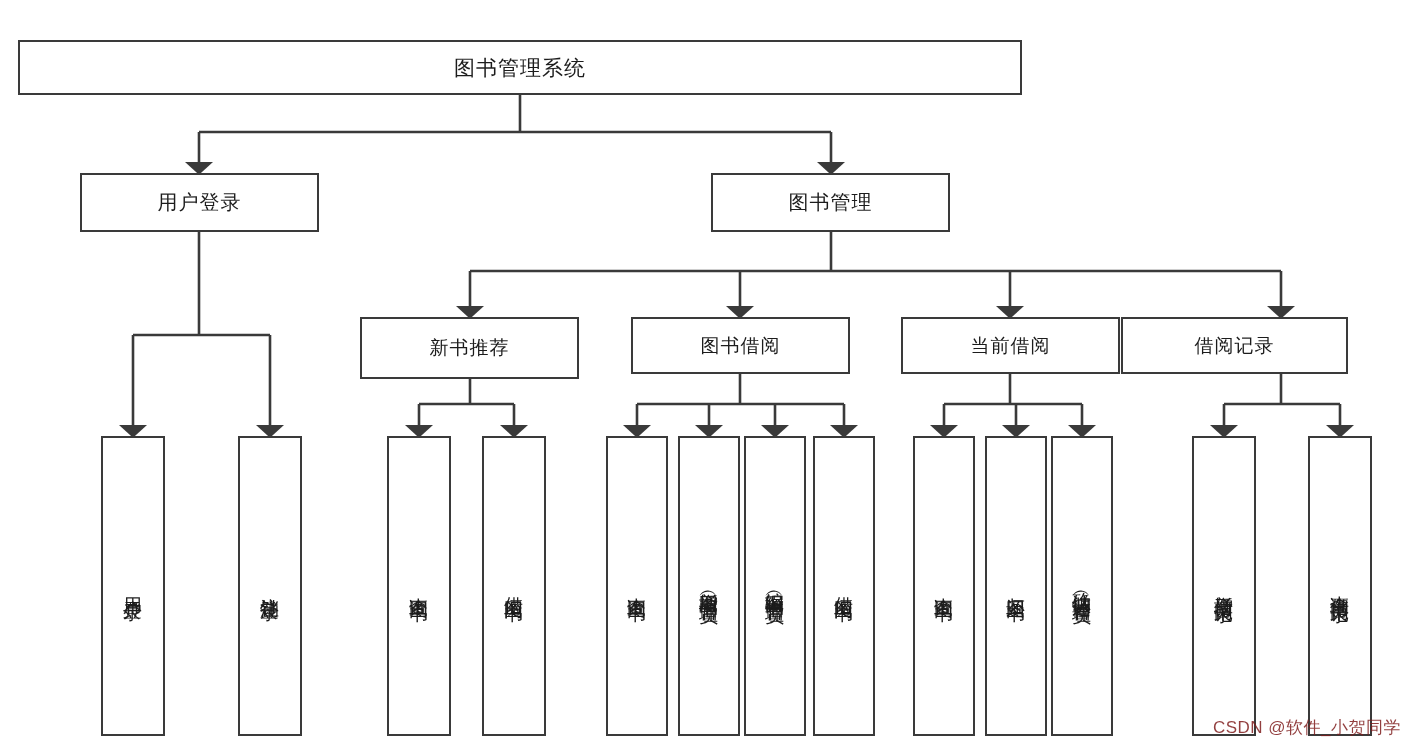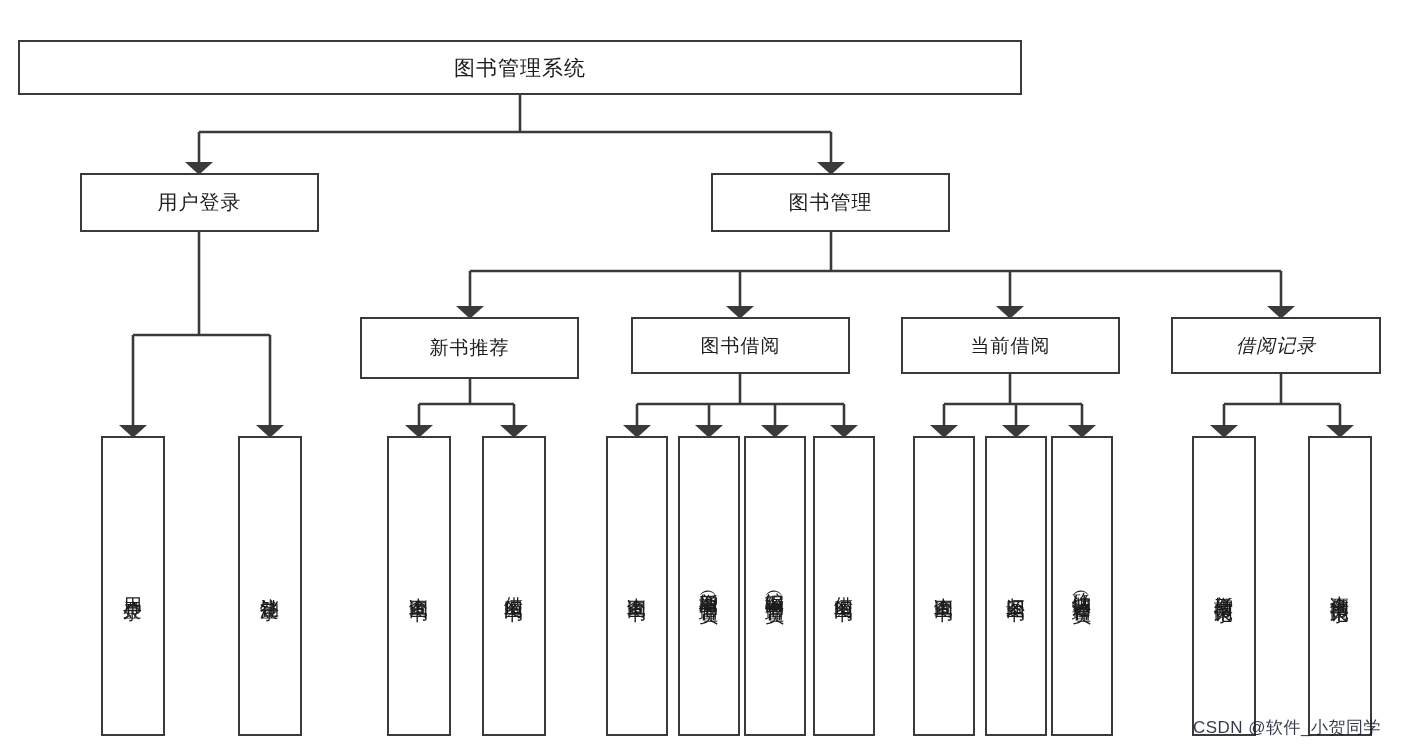--- a/index.html
+++ b/index.html
@@ -58,24 +58,24 @@
     line-height: 1.0;
     white-space: nowrap;
     text-align: center;
   }
   .node .htext {
     white-space: nowrap;
     letter-spacing: 1px;
   }
   #watermark {
     position: absolute;
-    right: 24px;
+    right: 4px;
     bottom: 8px;
     font-size: 17px;
-    color: #0f172a;
+    color: #7f1d1d;
     letter-spacing: 0.5px;
     white-space: nowrap;
     opacity: 0.85;
   }
 </style>
 </head>
 <body>
 
 <div id="canvas">
 
@@ -142,21 +142,21 @@
 
   <div class="node lvl2" id="node-l2-0" style="left: 360px; top: 317px; width: 219px; height: 62px;">
     <span class="htext">新书推荐</span>
   </div>
   <div class="node lvl2" id="node-l2-1" style="left: 631px; top: 317px; width: 219px; height: 57px;">
     <span class="htext">图书借阅</span>
   </div>
   <div class="node lvl2" id="node-l2-2" style="left: 901px; top: 317px; width: 219px; height: 57px;">
     <span class="htext">当前借阅</span>
   </div>
-  <div class="node lvl2" id="node-l2-3" style="left: 1171px; top: 317px; width: 210px; height: 57px; font-style: italic;">
+  <div class="node lvl2" id="node-l2-3" style="left: 1121px; top: 317px; width: 227px; height: 57px;">
     <span class="htext">借阅记录</span>
   </div>
 
   <div class="node leaf" id="node-leaf-0" style="left: 101px; top: 436px; width: 64px; height: 300px;">
     <span class="vtext">用户登录</span>
   </div>
   <div class="node leaf" id="node-leaf-1" style="left: 238px; top: 436px; width: 64px; height: 300px;">
     <span class="vtext">注销登录</span>
   </div>
   <div class="node leaf" id="node-leaf-2" style="left: 387px; top: 436px; width: 64px; height: 300px;">

